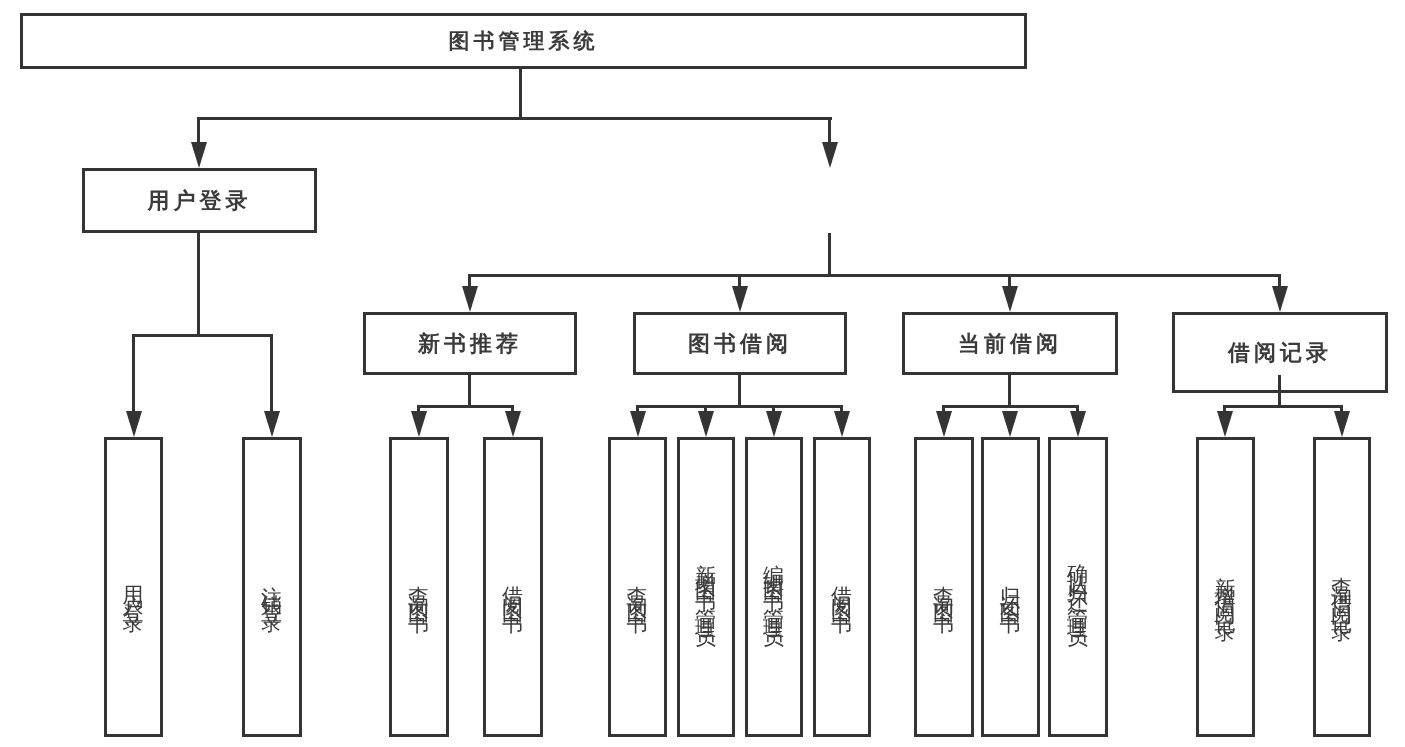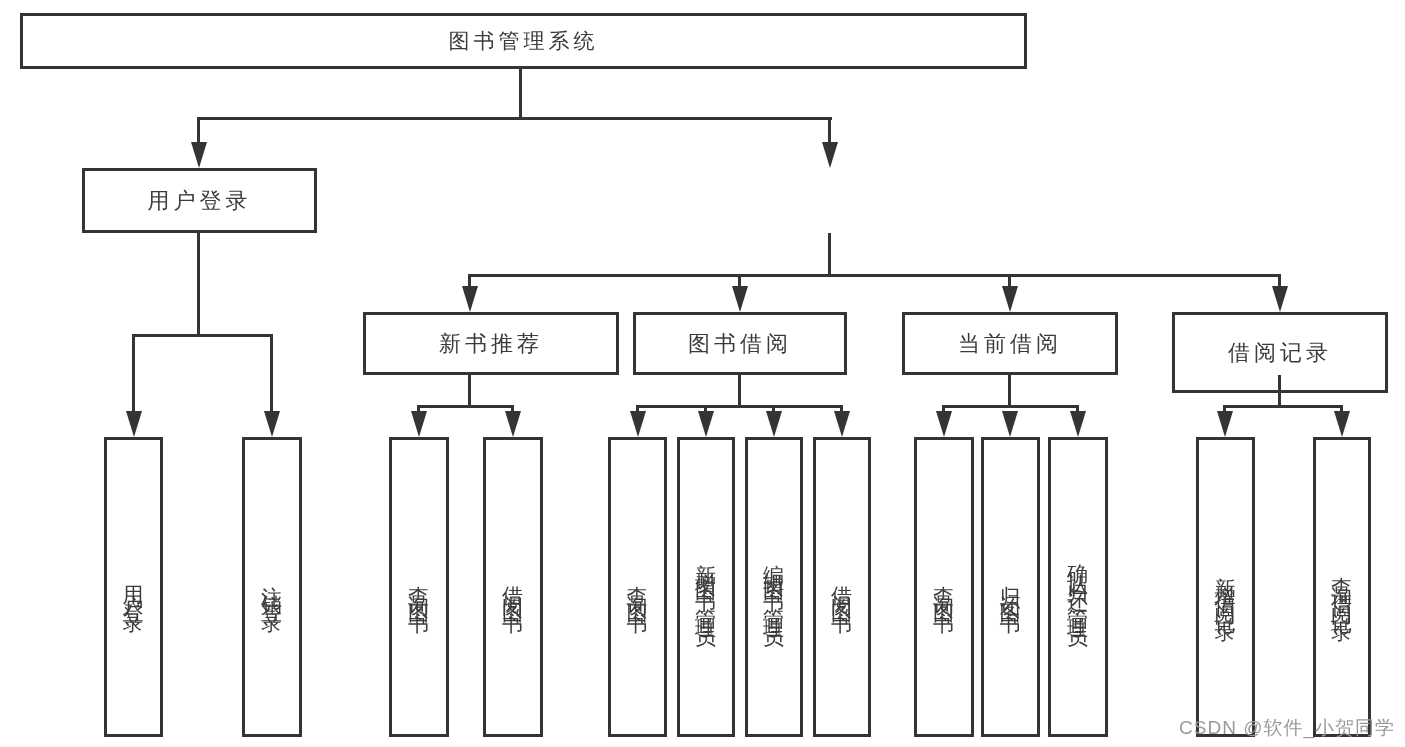--- a/index.html
+++ b/index.html
@@ -23,20 +23,21 @@
     border-right:8px solid transparent;
     border-top:26px solid var(--line);
   }
   
   .hnode{
     position:absolute;box-sizing:border-box;
     border:3px solid var(--line);background:#fff;
     display:flex;align-items:center;justify-content:center;
     font-size:22px;letter-spacing:4px;color:var(--text);
     white-space:nowrap;
+    font-weight:bold;
   }
   .root{font-size:21px;}
   .vbox{
     position:absolute;box-sizing:border-box;top:437px;height:300px;
     border:3px solid var(--line);background:#fff;
     display:flex;align-items:center;justify-content:center;
     writing-mode:vertical-rl;text-orientation:mixed;
     font-size:21px;letter-spacing:9px;color:var(--text);
     line-height:1;
   }
@@ -77,21 +78,21 @@
   <div class="hline" style="left:468px;top:274px;width:813px;"></div>
   <div class="vline" style="left:468px;top:274px;height:16px;"></div>
   <div class="vline" style="left:738px;top:274px;height:16px;"></div>
   <div class="vline" style="left:1008px;top:274px;height:16px;"></div>
   <div class="vline" style="left:1278px;top:274px;height:16px;"></div>
   <div class="arrow-down" style="left:462px;top:286px;"></div>
   <div class="arrow-down" style="left:732px;top:286px;"></div>
   <div class="arrow-down" style="left:1002px;top:286px;"></div>
   <div class="arrow-down" style="left:1272px;top:286px;"></div>
 
-  <div class="hnode" style="left:363px;top:312px;width:256px;height:63px;">
+  <div class="hnode" style="left:363px;top:312px;width:214px;height:63px;">
     <span>新书推荐</span>
   </div>
   <div class="hnode" style="left:633px;top:312px;width:214px;height:63px;">
     <span>图书借阅</span>
   </div>
   <div class="hnode" style="left:902px;top:312px;width:216px;height:63px;">
     <span>当前借阅</span>
   </div>
   <div class="hnode" style="left:1172px;top:312px;width:216px;height:81px;">
     <span>借阅记录</span>
@@ -167,15 +168,14 @@
     <span>确认归还（管理员）</span>
   </div>
 
   <div class="vbox" style="left:1196px;width:59px;">
     <span>新增借阅记录</span>
   </div>
   <div class="vbox" style="left:1313px;width:58px;">
     <span>查询借阅记录</span>
   </div>
 
-  <div class="watermark">CSDN @软件_小贺同学</div>
 
 </div>
 
 </body></html>

